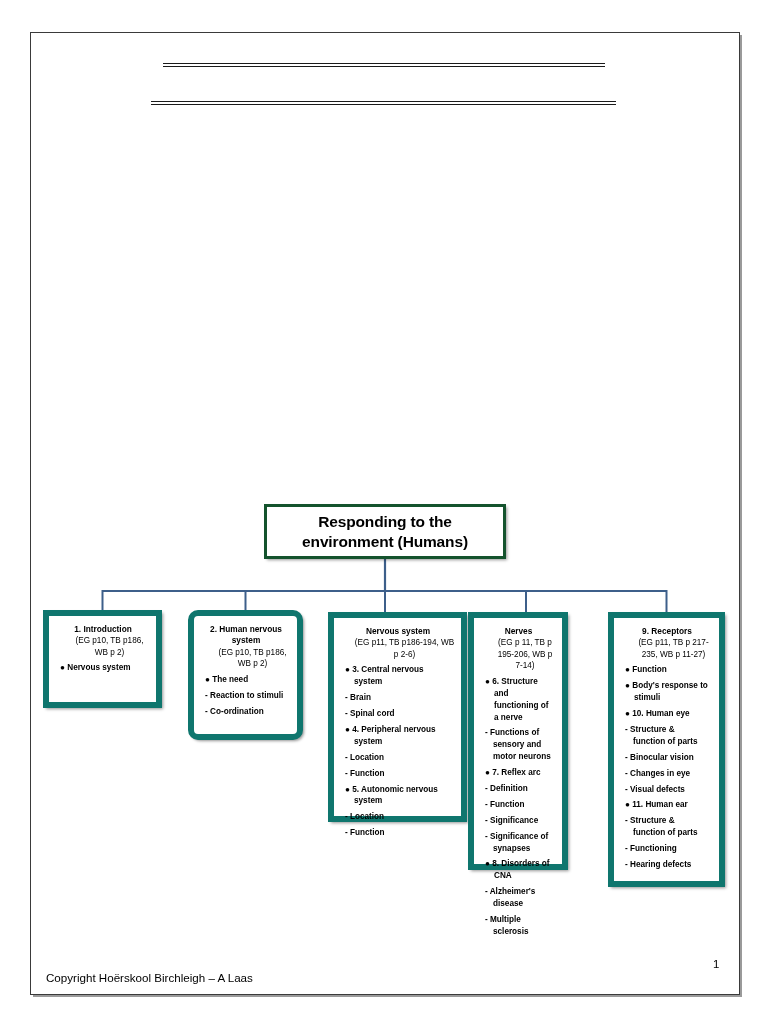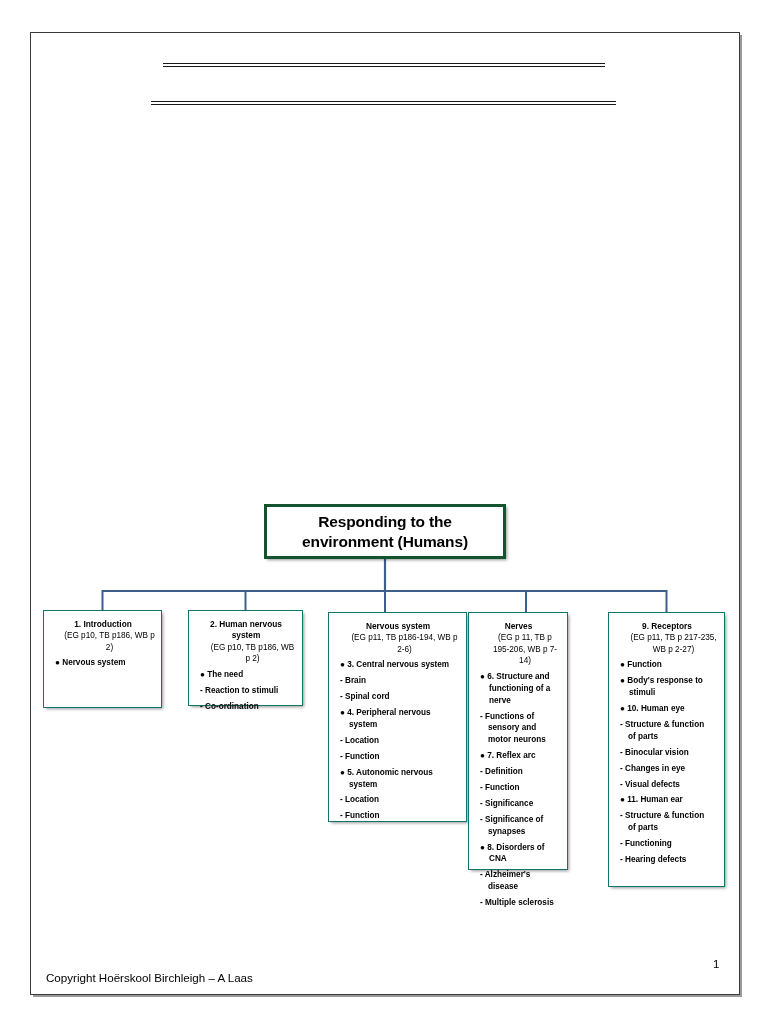--- a/index.html
+++ b/index.html
@@ -48,21 +48,21 @@
     top: 0;
     width: 768px;
     height: 1024px;
     pointer-events: none;
   }
 
   
   .node {
     position: absolute;
     background: #ffffff;
-    border: 1px solid #0f766e;
+    border: 6px solid #0f766e;
     box-shadow: 2px 2px 3px -1px rgba(0,0,0,0.42);
     box-sizing: border-box;
   }
 
   #root-node {
     left: 264px;
     top: 504px;
     width: 242px;
     height: 55px;
     border: 3px solid #14532d;
@@ -108,21 +108,21 @@
     text-indent: -9px;
     line-height: 1.45;
     font-weight: bold;
   }
   .leaf li.sub {
     padding-left: 8px;
     text-indent: -8px;
   }
 
   #node-1 { left: 43px;  top: 610px; width: 119px; height: 98px; }
-  #node-2 { left: 188px; top: 610px; width: 115px; height: 96px; }
+  #node-2 { left: 188px; top: 610px; width: 115px; height: 130px; border-radius: 10px; }
   #node-3 { left: 328px; top: 612px; width: 139px; height: 210px; }
   #node-4 { left: 468px; top: 612px; width: 100px; height: 258px; }
   #node-5 { left: 608px; top: 612px; width: 117px; height: 275px; }
 
   
   #footer-copyright {
     position: absolute;
     left: 46px;
     top: 971px;
     font-size: 11.6px;
@@ -210,21 +210,21 @@
       <li class="sub">- Significance</li>
       <li class="sub">- Significance of synapses</li>
       <li>● 8. Disorders of CNA</li>
       <li class="sub">- Alzheimer's disease</li>
       <li class="sub">- Multiple sclerosis</li>
     </ul>
 </div>
 
 <div class="node leaf" id="node-5">
   <div class="hd">9. Receptors</div>
-  <div class="ref">(EG p11, TB p 217-235, WB p 2-27)</div>
+  <div class="ref">(EG p11, TB p 217-235, WB p 11-27)</div>
   <ul>
       <li>● Function</li>
       <li>● Body's response to stimuli</li>
       <li>● 10. Human eye</li>
       <li class="sub">- Structure &amp; function of parts</li>
       <li class="sub">- Binocular vision</li>
       <li class="sub">- Changes in eye</li>
       <li class="sub">- Visual defects</li>
       <li>● 11. Human ear</li>
       <li class="sub">- Structure &amp; function of parts</li>

